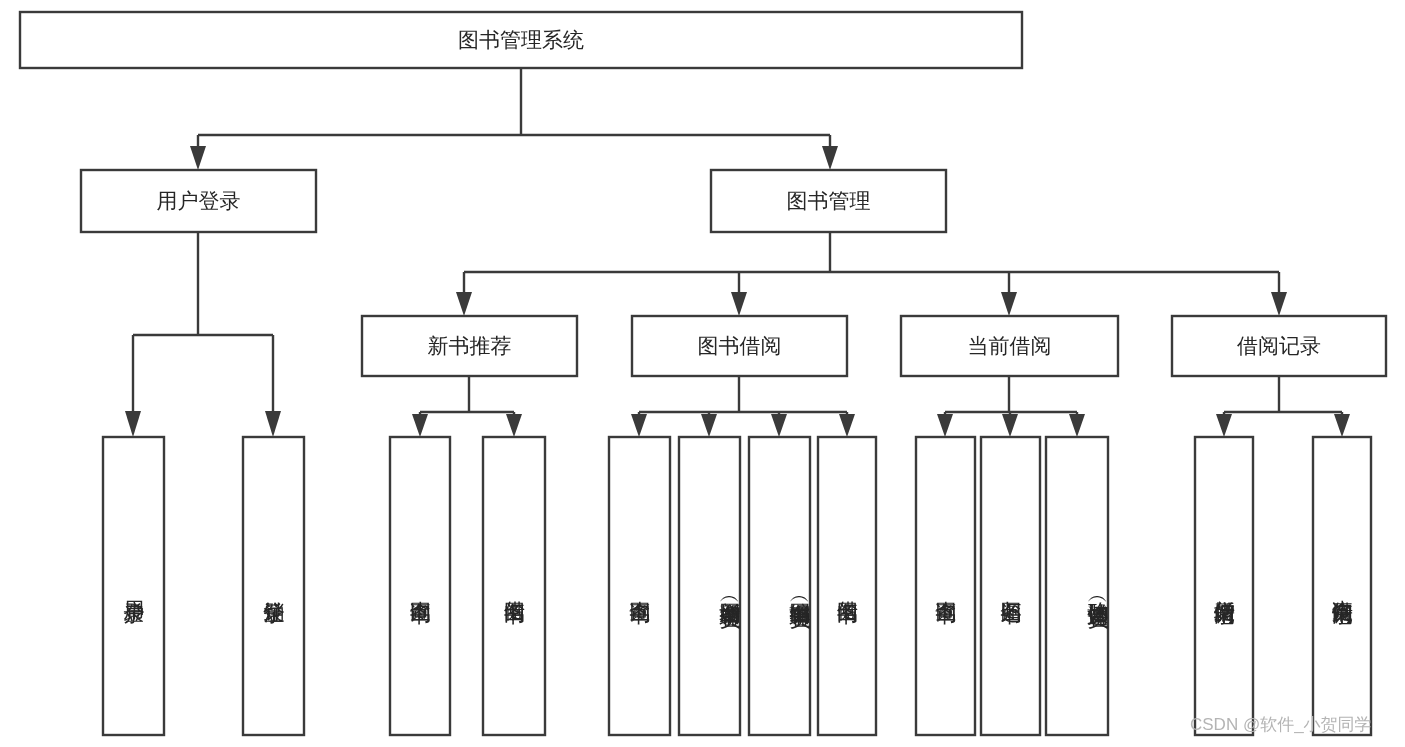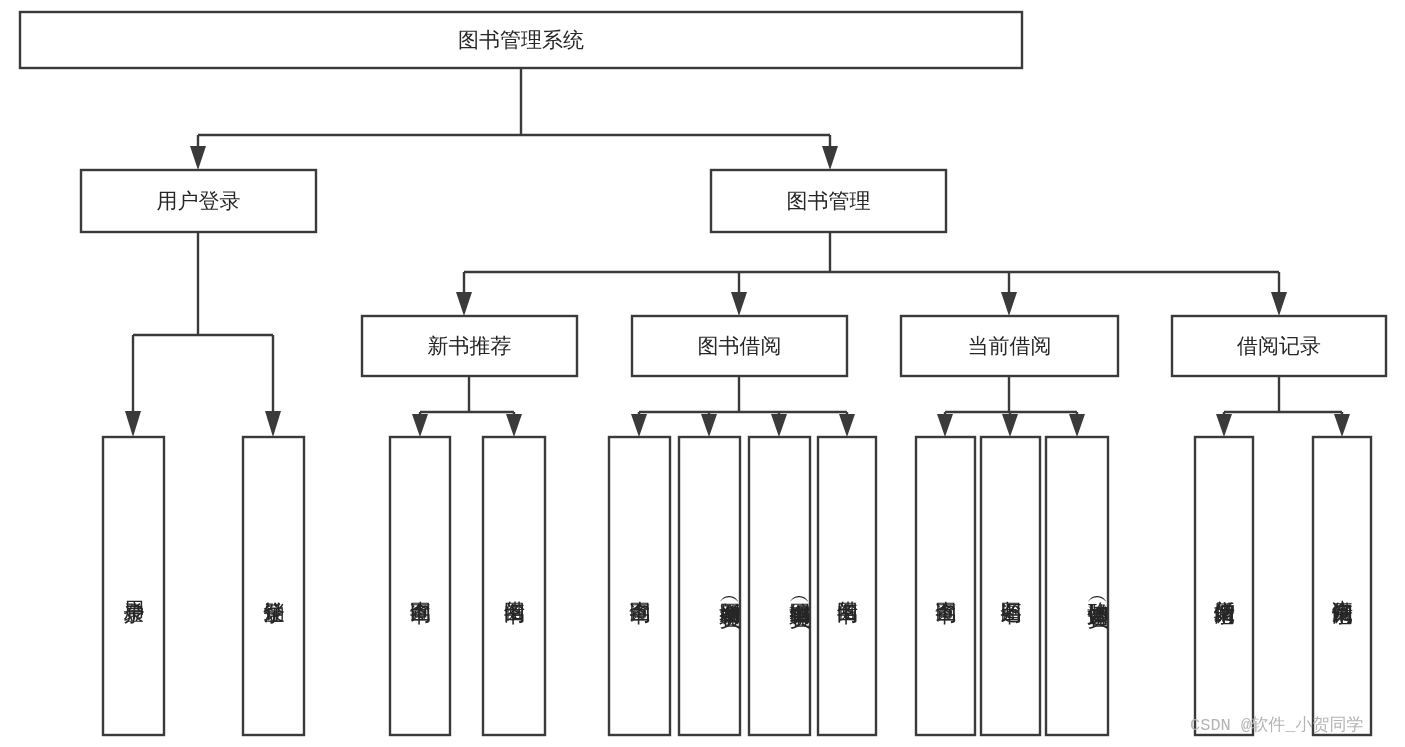--- a/index.html
+++ b/index.html
@@ -60,21 +60,21 @@
     white-space: nowrap;
     letter-spacing: 1px;
     pointer-events: none;
   }
   .vlabel.center { display: flex; align-items: center; justify-content: center; }
   .vlabel.top    { display: flex; align-items: flex-start; justify-content: center; }
   .watermark {
     position: absolute;
     left: 1190px;
     top: 713px;
-    font-family: Liberation Mono, monospace;
+    font-family: Liberation Sans, sans-serif;
     font-size: 17px;
     color: #b4b4b4;
     white-space: nowrap;
   }
 </style>
 </head>
 <body>
 
 <div id="diagram-root">
 

